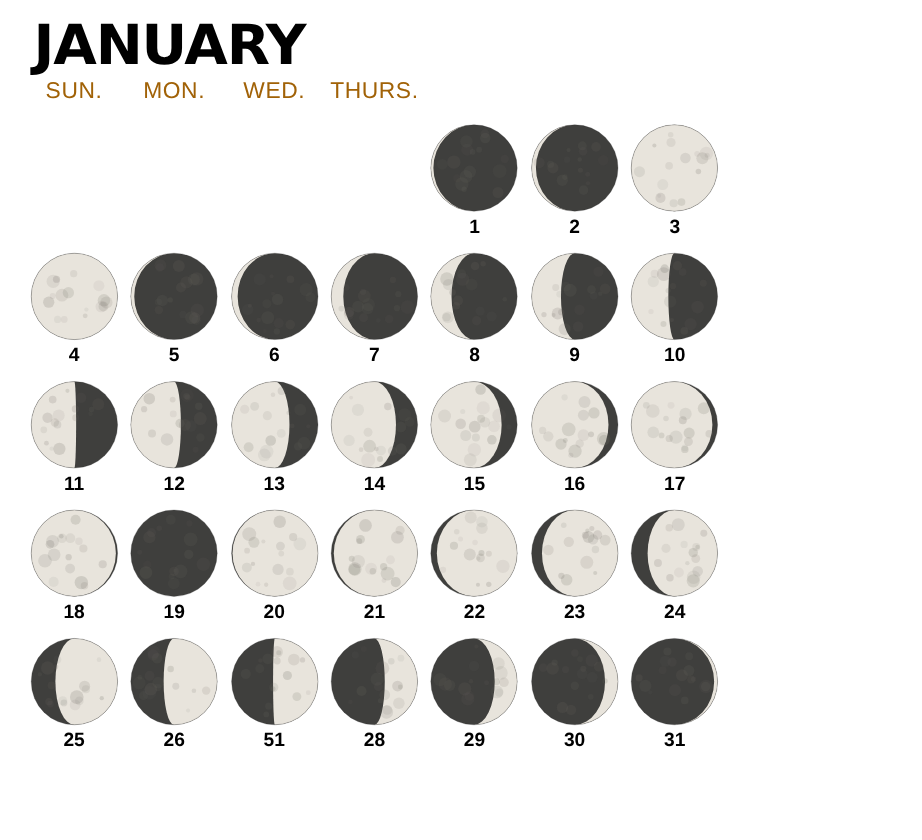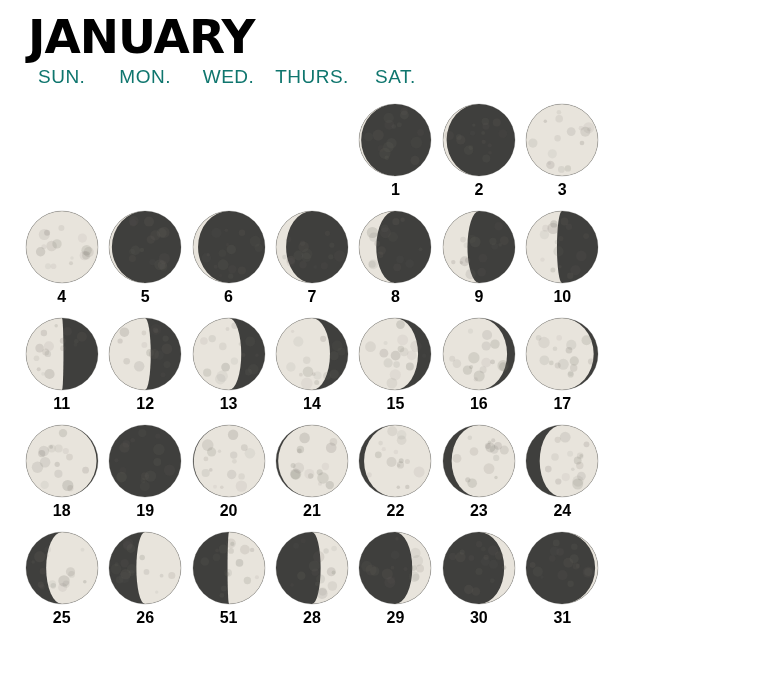--- a/index.html
+++ b/index.html
@@ -54,21 +54,21 @@
     display: grid;
     grid-template-columns: repeat(7, 1fr);
     padding: 0 6px;
     margin-top: 4px;
   }
   .weekday {
     text-align: center;
     font-size: 19px;
     font-family: "Liberation Sans", sans-serif;
     letter-spacing: 0.5px;
-    color: #0f766e;
+    color: #a16207;
   }
 
   
   .grid {
     display: grid;
     grid-template-columns: repeat(7, 1fr);
     grid-auto-rows: 107px;
     padding: 0 6px;
     margin-top: 14px;
   }
@@ -109,21 +109,20 @@
 
   <div class="title-row">
     <span class="title-month">JANUARY</span>
   </div>
 
   <div class="weekdays">
     <div class="weekday">SUN.</div>
     <div class="weekday">MON.</div>
     <div class="weekday">WED.</div>
     <div class="weekday">THURS.</div>
-    <div class="weekday">SAT.</div>
   </div>
 
   <div class="grid" id="day-grid">
       <div class="cell empty"></div>
       <div class="cell empty"></div>
       <div class="cell empty"></div>
       <div class="cell empty"></div>
       <div class="cell">
         <div class="moon-wrap">
           <svg class="moon-svg" viewBox="0 0 76 76" xmlns="http://www.w3.org/2000/svg">

